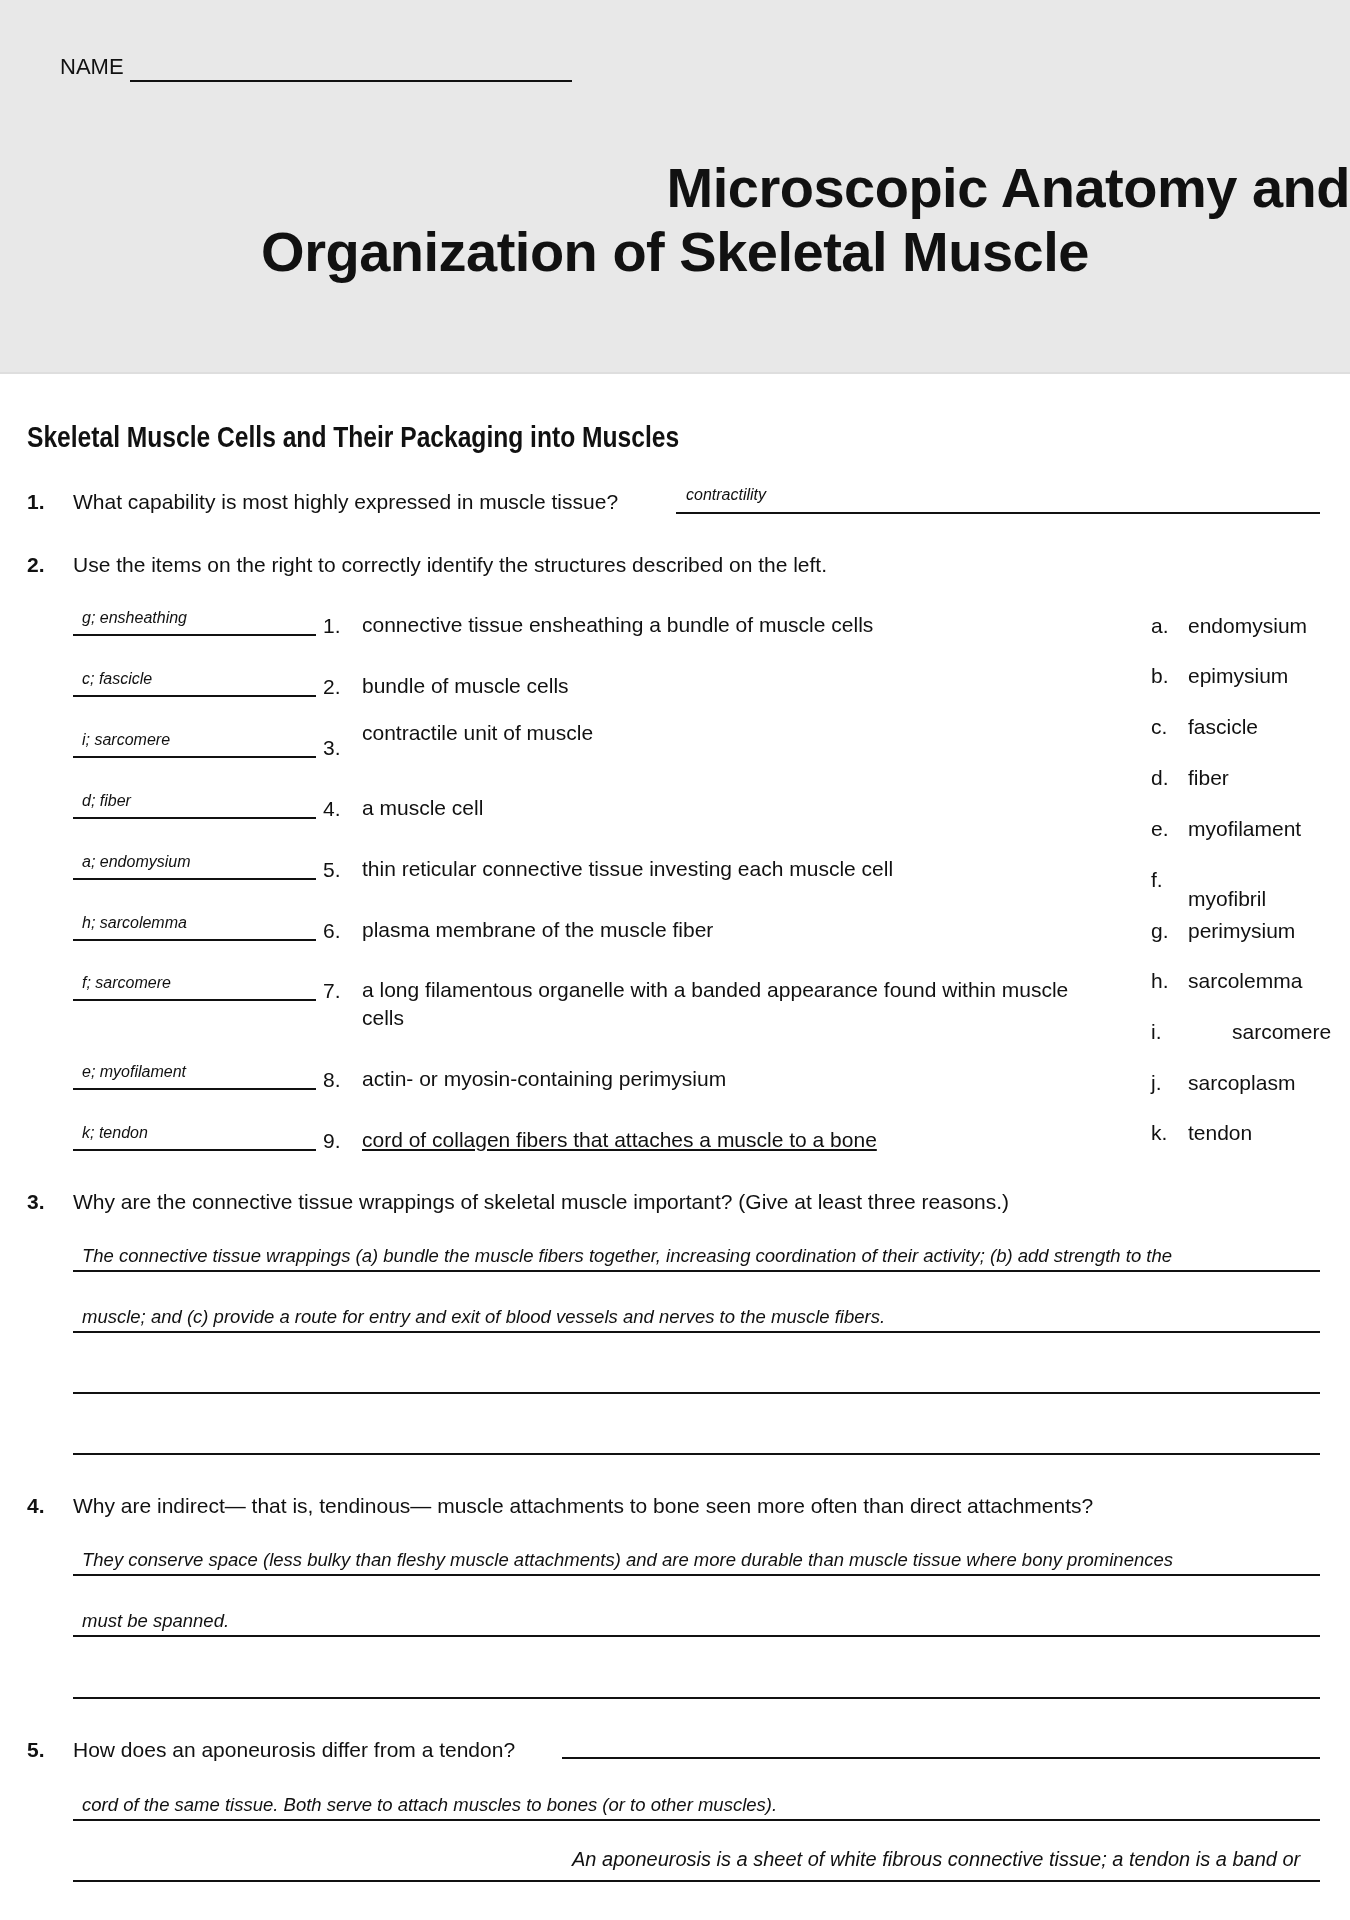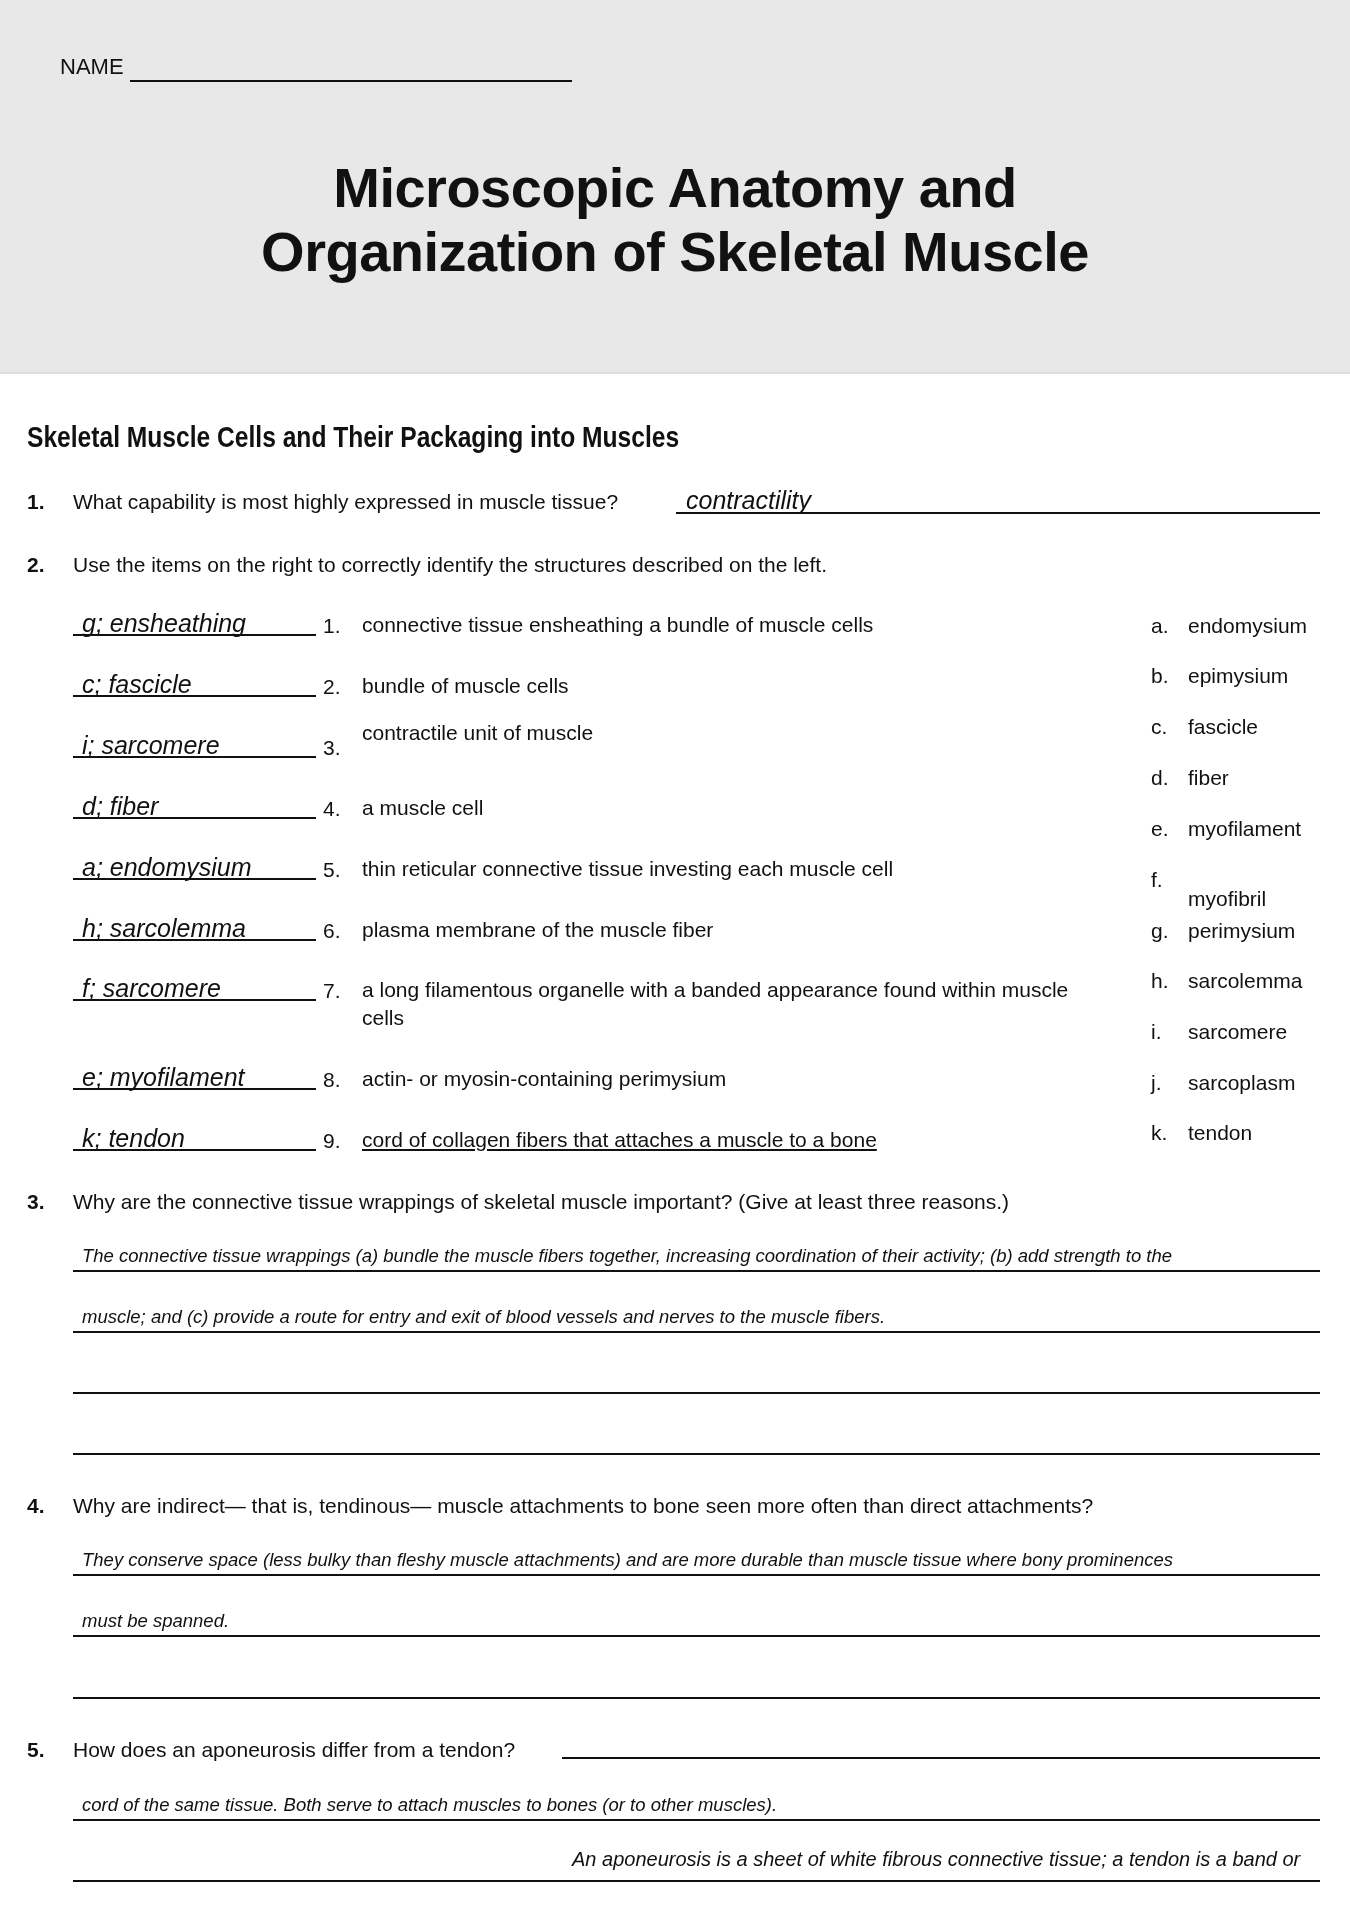--- a/index.html
+++ b/index.html
@@ -2,26 +2,26 @@
 <html><head>
 <meta charset="utf-8">
 <style>
   html, body { margin:0; padding:0; }
   body { width:1350px; height:1920px; position:relative; background:#ffffff; color:#111; font-family:"Liberation Sans", sans-serif; overflow:hidden; }
   .abs { position:absolute; }
   .header-band { left:0; top:0; width:1350px; height:372px; background:#e8e8e8; border-bottom:2px solid #dedede; }
   .name-label { left:60px; top:54px; font-size:22px; }
   .name-line { left:130px; top:80px; width:442px; border-bottom:2px solid #111; height:0; }
   .title { left:0; width:1350px; text-align:center; font-weight:bold; font-size:56px; line-height:64px; letter-spacing:-0.5px; }
-  .title1 { top:156px; }
+  .title1 { top:156px;text-align:right; }
   .title2 { top:220px; }
   .section-heading { left:27px; top:420px; font-weight:bold; font-size:30px; letter-spacing:0px; transform:scaleX(0.82); transform-origin:left center; white-space:nowrap; }
   .qnum { font-weight:bold; font-size:21px; }
   .qtext { font-size:21px; white-space:nowrap; }
-  .answer { font-style:italic; font-size:25px; white-space:nowrap; }
+  .answer { font-style:italic; font-size:16px; white-space:nowrap; }
   .line { height:0; border-bottom:2px solid #111; }
   .row-blank-line { left:73px; width:243px; }
   .row-blank-ans { left:82px; }
   .row-num { left:323px; font-size:21px; }
   .row-desc { left:362px; font-size:21px; line-height:28px; width:730px; }
   .term-letter { left:1151px; font-size:21px; }
   .term-name { left:1188px; font-size:21px; }
 </style>
 </head>
 <body>
@@ -110,21 +110,21 @@
   <div class="abs term-name" style="top:766px;">fiber</div>
   <div class="abs term-letter" style="top:817px;">e.</div>
   <div class="abs term-name" style="top:817px;">myofilament</div>
   <div class="abs term-letter" style="top:868px;">f.</div>
   <div class="abs term-name" style="top:868px;margin-top:19px;">myofibril</div>
   <div class="abs term-letter" style="top:919px;">g.</div>
   <div class="abs term-name" style="top:919px;">perimysium</div>
   <div class="abs term-letter" style="top:969px;">h.</div>
   <div class="abs term-name" style="top:969px;">sarcolemma</div>
   <div class="abs term-letter" style="top:1020px;">i.</div>
-  <div class="abs term-name" style="top:1020px;">sarcomere</div>
+  <div class="abs term-name" style="top:1020px;margin-left:44px;">sarcomere</div>
   <div class="abs term-letter" style="top:1071px;">j.</div>
   <div class="abs term-name" style="top:1071px;">sarcoplasm</div>
   <div class="abs term-letter" style="top:1121px;">k.</div>
   <div class="abs term-name" style="top:1121px;">tendon</div>
 </div>
 
 <div class="abs qnum" style="left:27px; top:1190px;">3.</div>
 <div class="abs qtext" style="left:73px; top:1190px;">Why are the connective tissue wrappings of skeletal muscle important? (Give at least three reasons.)</div>
 <div class="abs answer" style="left:82px; top:1245px; font-size:18.5px;">The connective tissue wrappings (a) bundle the muscle fibers together, increasing coordination of their activity; (b) add strength to the</div>
 <div class="abs line" style="left:73px; top:1270px; width:1247px;"></div>

